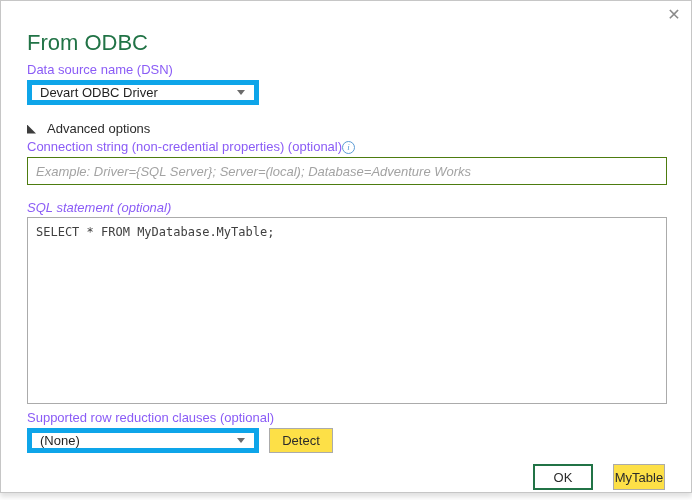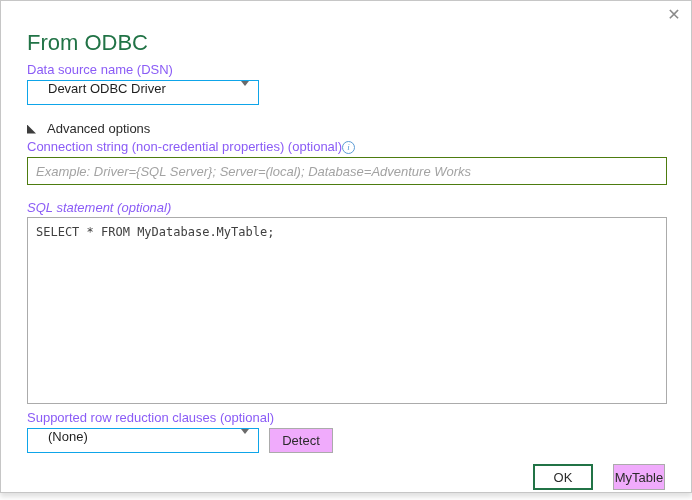--- a/index.html
+++ b/index.html
@@ -35,24 +35,24 @@
 
   .field-label {
     font-size: 13px; line-height: 14px;
     color: #8b5cf6;
   }
   .lbl-dsn { margin-top: 6px; }
 
   .combo {
     margin-top: 3px;
     width: 232px; height: 25px;
-    border: 1px solid #0ea5e9;
+    border: 5px solid #0ea5e9;
     background: #fff;
-    display: flex; justify-content: space-between;
-    padding: 0 9px 0 20px;
+    display: flex; align-items: center; justify-content: space-between;
+    padding: 0 9px 0 8px;
     font-size: 13px; color: #1f1f1f;
     cursor: default;
   }
   .chevron {
     width: 0; height: 0;
     border-left: 4px solid transparent;
     border-right: 4px solid transparent;
     border-top: 5px solid #6b6b6b;
   }
 
@@ -114,21 +114,21 @@
     resize: none; outline: none;
   }
 
   .lbl-rowred { margin-top: 7px; }
   .rowred-row {
     margin-top: 3px;
     display: flex; align-items: flex-start; gap: 10px;
   }
   .btn {
     height: 25px;
-    background: #f0abfc;
+    background: #fde047;
     border: 1px solid #ababab;
     font-size: 13px; color: #2b2b2b;
     font-family: "Liberation Sans", sans-serif;
     cursor: pointer;
   }
   .detect-btn { width: 64px; }
 
   .footer-buttons {
     position: absolute;
     top: 463px; right: 26px;

